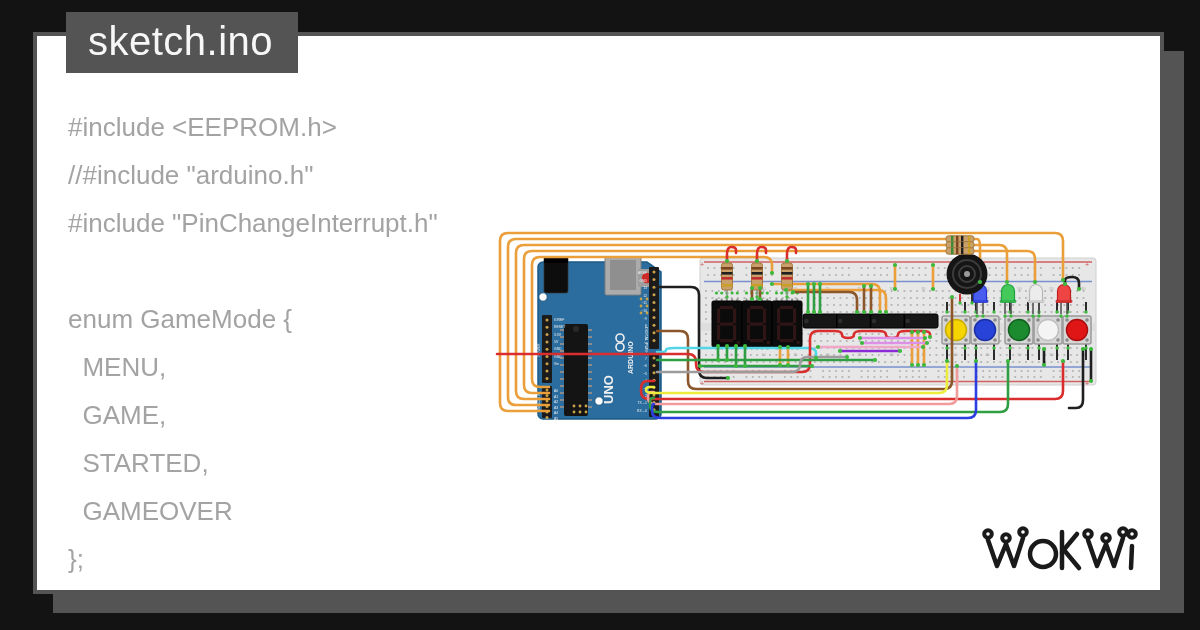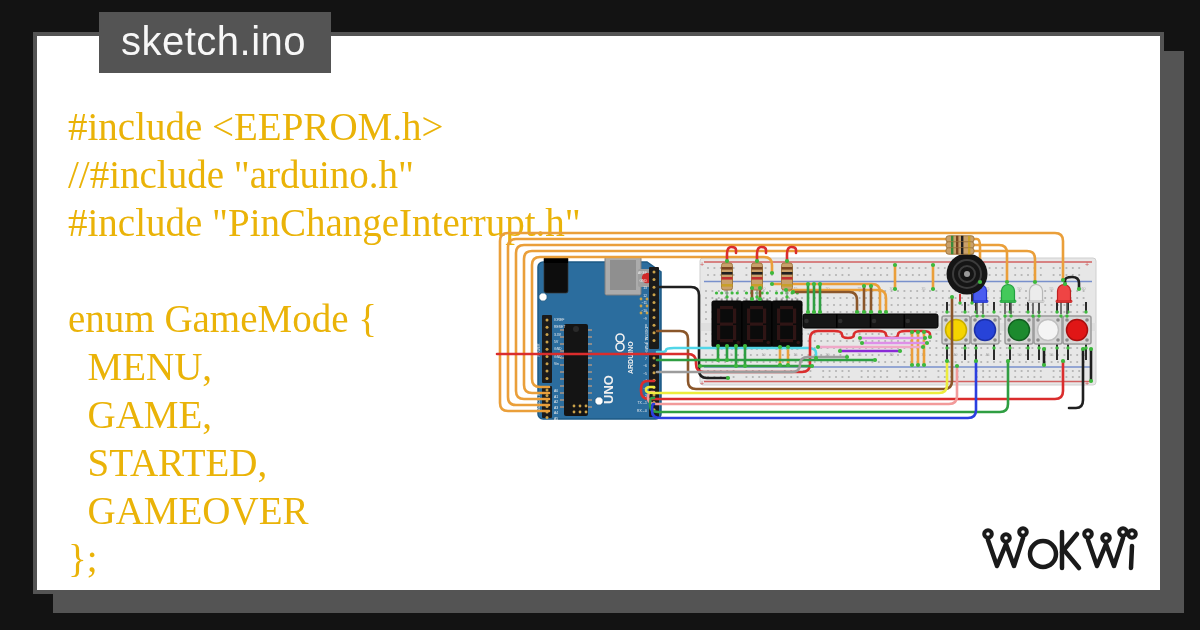--- a/index.html
+++ b/index.html
@@ -1,25 +1,25 @@
 <!DOCTYPE html>
 <html><head>
 <meta charset="utf-8">
 <style>
   html,body{margin:0;padding:0;}
   body{width:1200px;height:630px;overflow:hidden;position:relative;
        background:#131313;font-family:"Liberation Sans","DejaVu Sans",sans-serif;}
   #card{position:absolute;left:33px;top:32px;width:1123px;height:554px;
         background:#ffffff;border:4px solid #545454;box-shadow:20px 19px 0 0 #545454;}
   #title-box{position:absolute;left:66px;top:12px;background:#545454;
-             padding:8px 25px 10px 22px;z-index:5;margin-left:33px;}
+             padding:8px 25px 10px 22px;z-index:5;}
   #title-text{color:#f7f7f7;font-size:40px;line-height:43px;letter-spacing:0.5px;}
   #code-block{position:absolute;left:68px;top:103px;z-index:2;
-              font-size:39px;line-height:48px;color:#eab308;white-space:pre;
-              letter-spacing:0px;font-family:Liberation Serif, serif;}
+              font-size:26px;line-height:48px;color:#a3a3a3;white-space:pre;
+              letter-spacing:0px;}
   #circuit{position:absolute;left:0;top:0;width:1200px;height:630px;z-index:3;
            pointer-events:none;}
   .sr{position:absolute;width:1px;height:1px;overflow:hidden;clip:rect(0 0 0 0);}
 </style>
 </head>
 <body>
 
 <div id="card"></div>
 
 <div id="title-box">

